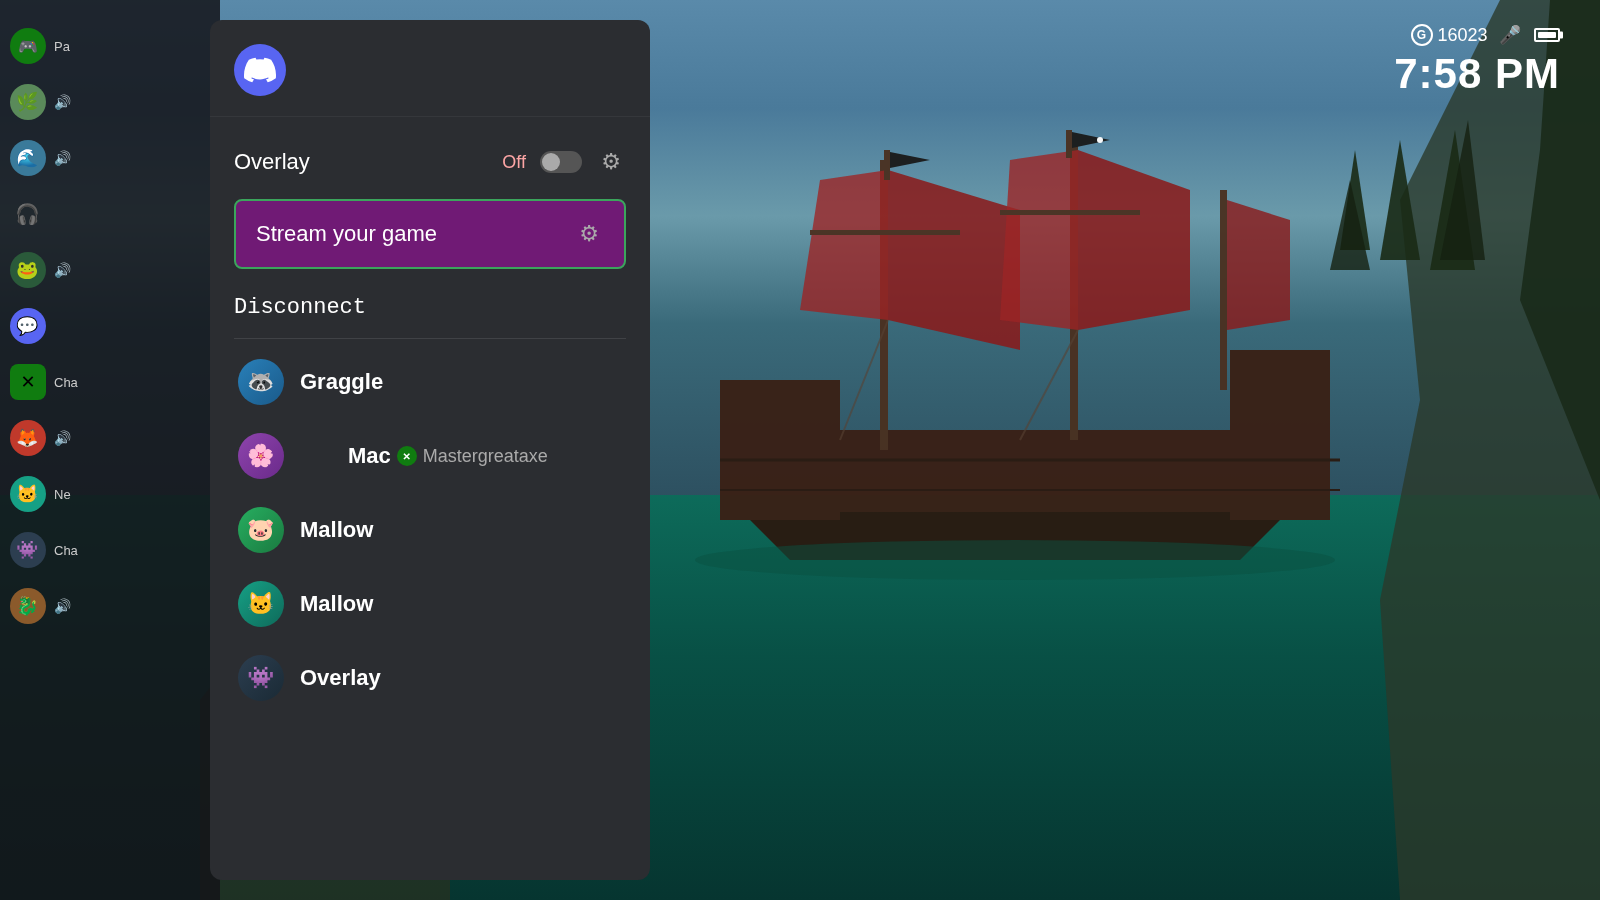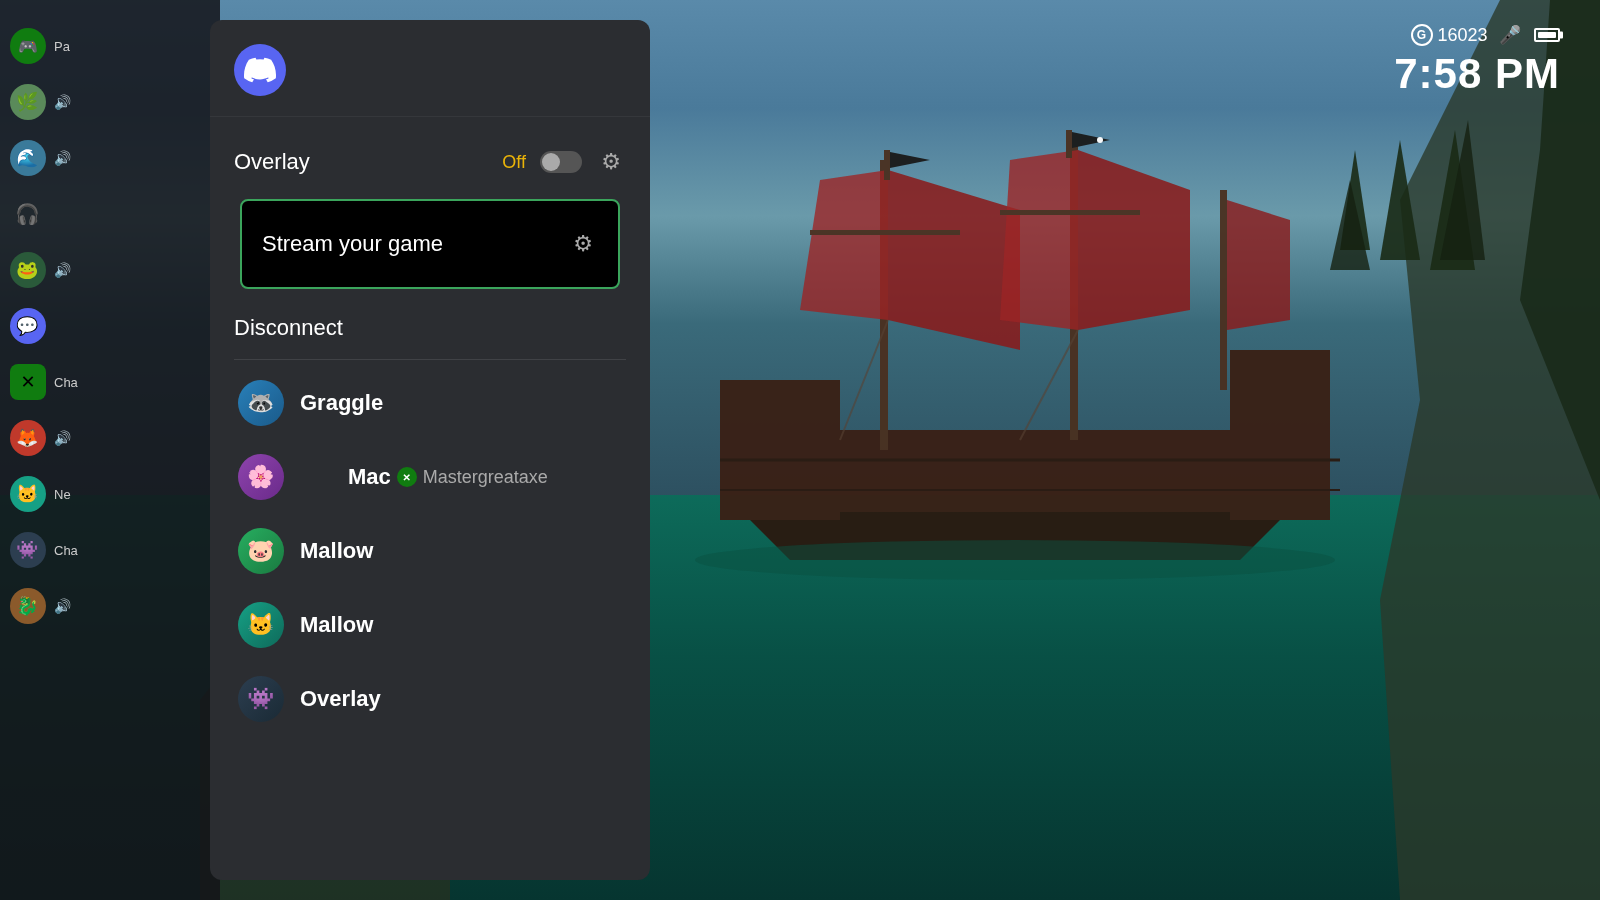--- a/index.html
+++ b/index.html
@@ -272,21 +272,21 @@
     .overlay-controls {
       display: flex;
       align-items: center;
       gap: 14px;
     }
 
     .toggle-off {
       display: flex;
       align-items: center;
       gap: 6px;
-      color: #eab308;
+      color: #fca5a5;
       font-size: 18px;
     }
 
     .toggle-track {
       width: 42px;
       height: 22px;
       background: #555;
       border-radius: 11px;
       position: relative;
       cursor: pointer;
@@ -331,44 +331,45 @@
       font-size: 22px;
       color: #aaa;
       cursor: pointer;
     }
 
     
     .stream-button {
       display: flex;
       align-items: center;
       justify-content: space-between;
-      padding: 28px 20px;
-      background: #000000;
+      padding: 18px 20px;
+      background: #701a75;
       border: 2.5px solid #3ba55c;
       border-radius: 8px;
-      margin: 8px 6px;
+      margin: 8px 0;
       cursor: pointer;
     }
 
     .stream-label {
       font-size: 22px;
       color: white;
       font-weight: 500;
     }
 
     
     .disconnect-row {
       padding: 18px 0 14px;
       cursor: pointer;
     }
 
     .disconnect-label {
       font-size: 22px;
       color: white;
       font-weight: 500;
+      font-family: Liberation Mono, monospace;
     }
 
     
     .divider {
       height: 1px;
       background: rgba(255,255,255,0.1);
       margin: 4px 0;
     }
 
     

